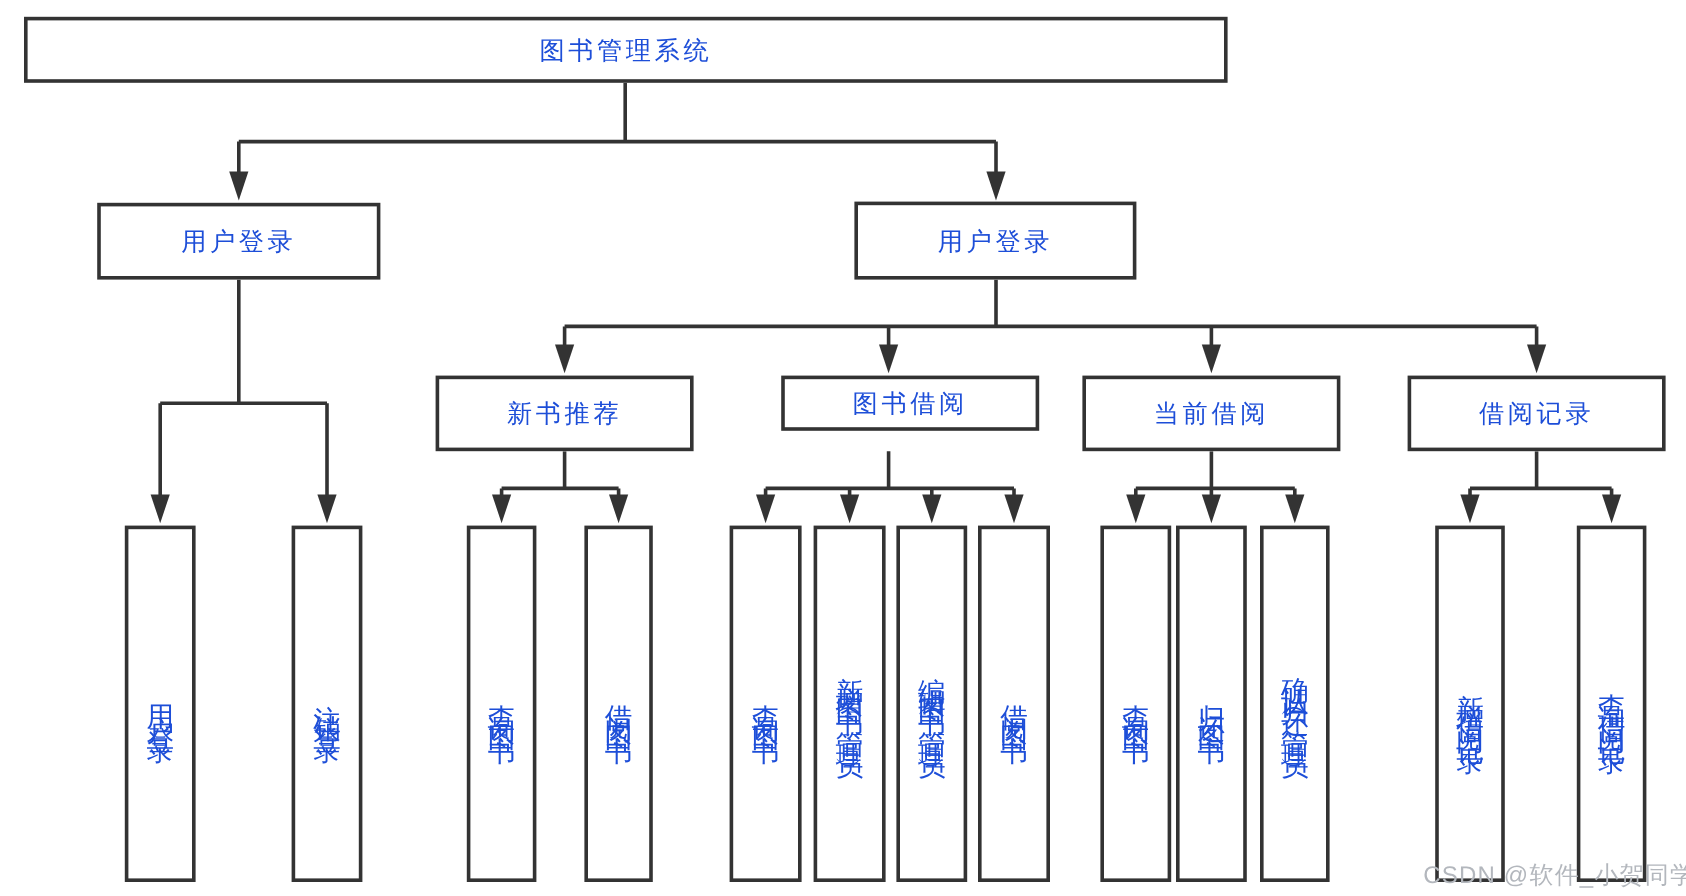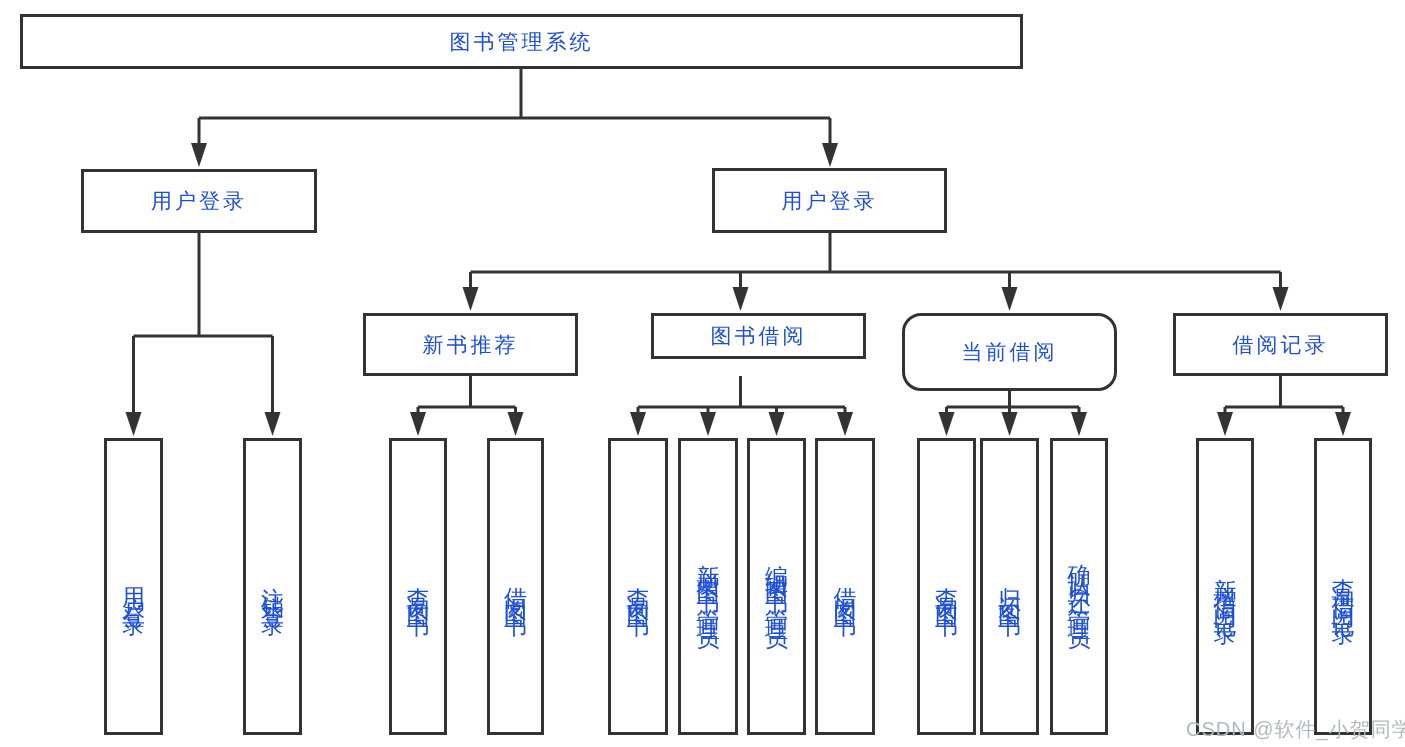--- a/index.html
+++ b/index.html
@@ -65,21 +65,21 @@
     </g>
   </svg>
 
   <div class="node hnode" style="left:20px;top:14px;width:1003px;height:55px;">图书管理系统</div>
 
   <div class="node hnode" style="left:81px;top:169px;width:236px;height:64px;">用户登录</div>
   <div class="node hnode" style="left:712px;top:168px;width:235px;height:65px;">用户登录</div>
 
   <div class="node hnode" style="left:363px;top:313px;width:215px;height:63px;">新书推荐</div>
   <div class="node hnode" style="left:633px;top:313px;width:215px;height:46px;margin-left:18px;">图书借阅</div>
-  <div class="node hnode" style="left:902px;top:313px;width:215px;height:78px;border-radius:19px;">当前借阅</div>
+  <div class="node hnode" style="left:902px;top:313px;width:215px;height:63px;">当前借阅</div>
   <div class="node hnode" style="left:1173px;top:313px;width:215px;height:63px;">借阅记录</div>
 
   <div class="node vnode" style="left:104px;top:438px;width:59px;height:297px;">用户登录</div>
   <div class="node vnode" style="left:243px;top:438px;width:59px;height:297px;">注销登录</div>
 
   <div class="node vnode" style="left:389px;top:438px;width:58px;height:297px;">查询图书</div>
   <div class="node vnode" style="left:487px;top:438px;width:57px;height:297px;">借阅图书</div>
 
   <div class="node vnode" style="left:608px;top:438px;width:60px;height:297px;">查询图书</div>
   <div class="node vnode" style="left:678px;top:438px;width:60px;height:297px;">新增图书（管理员）</div>

